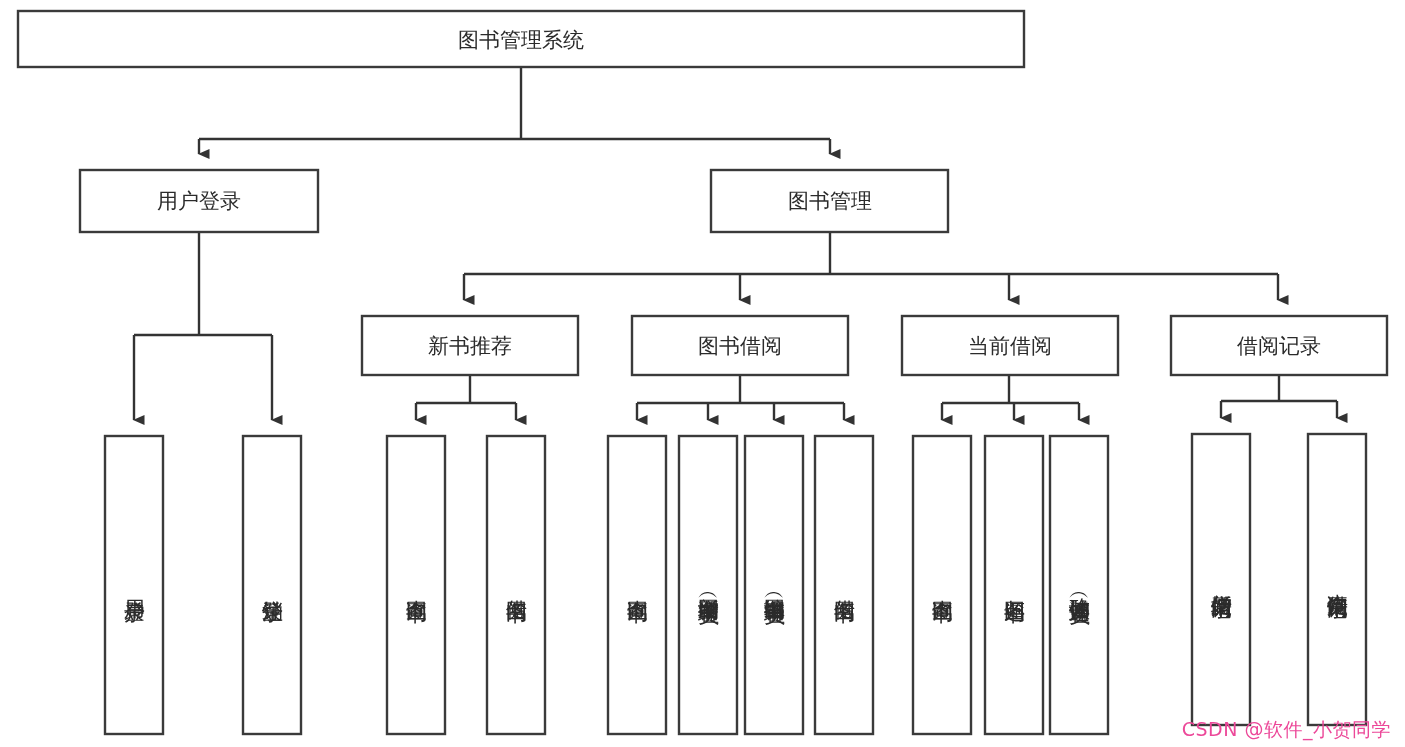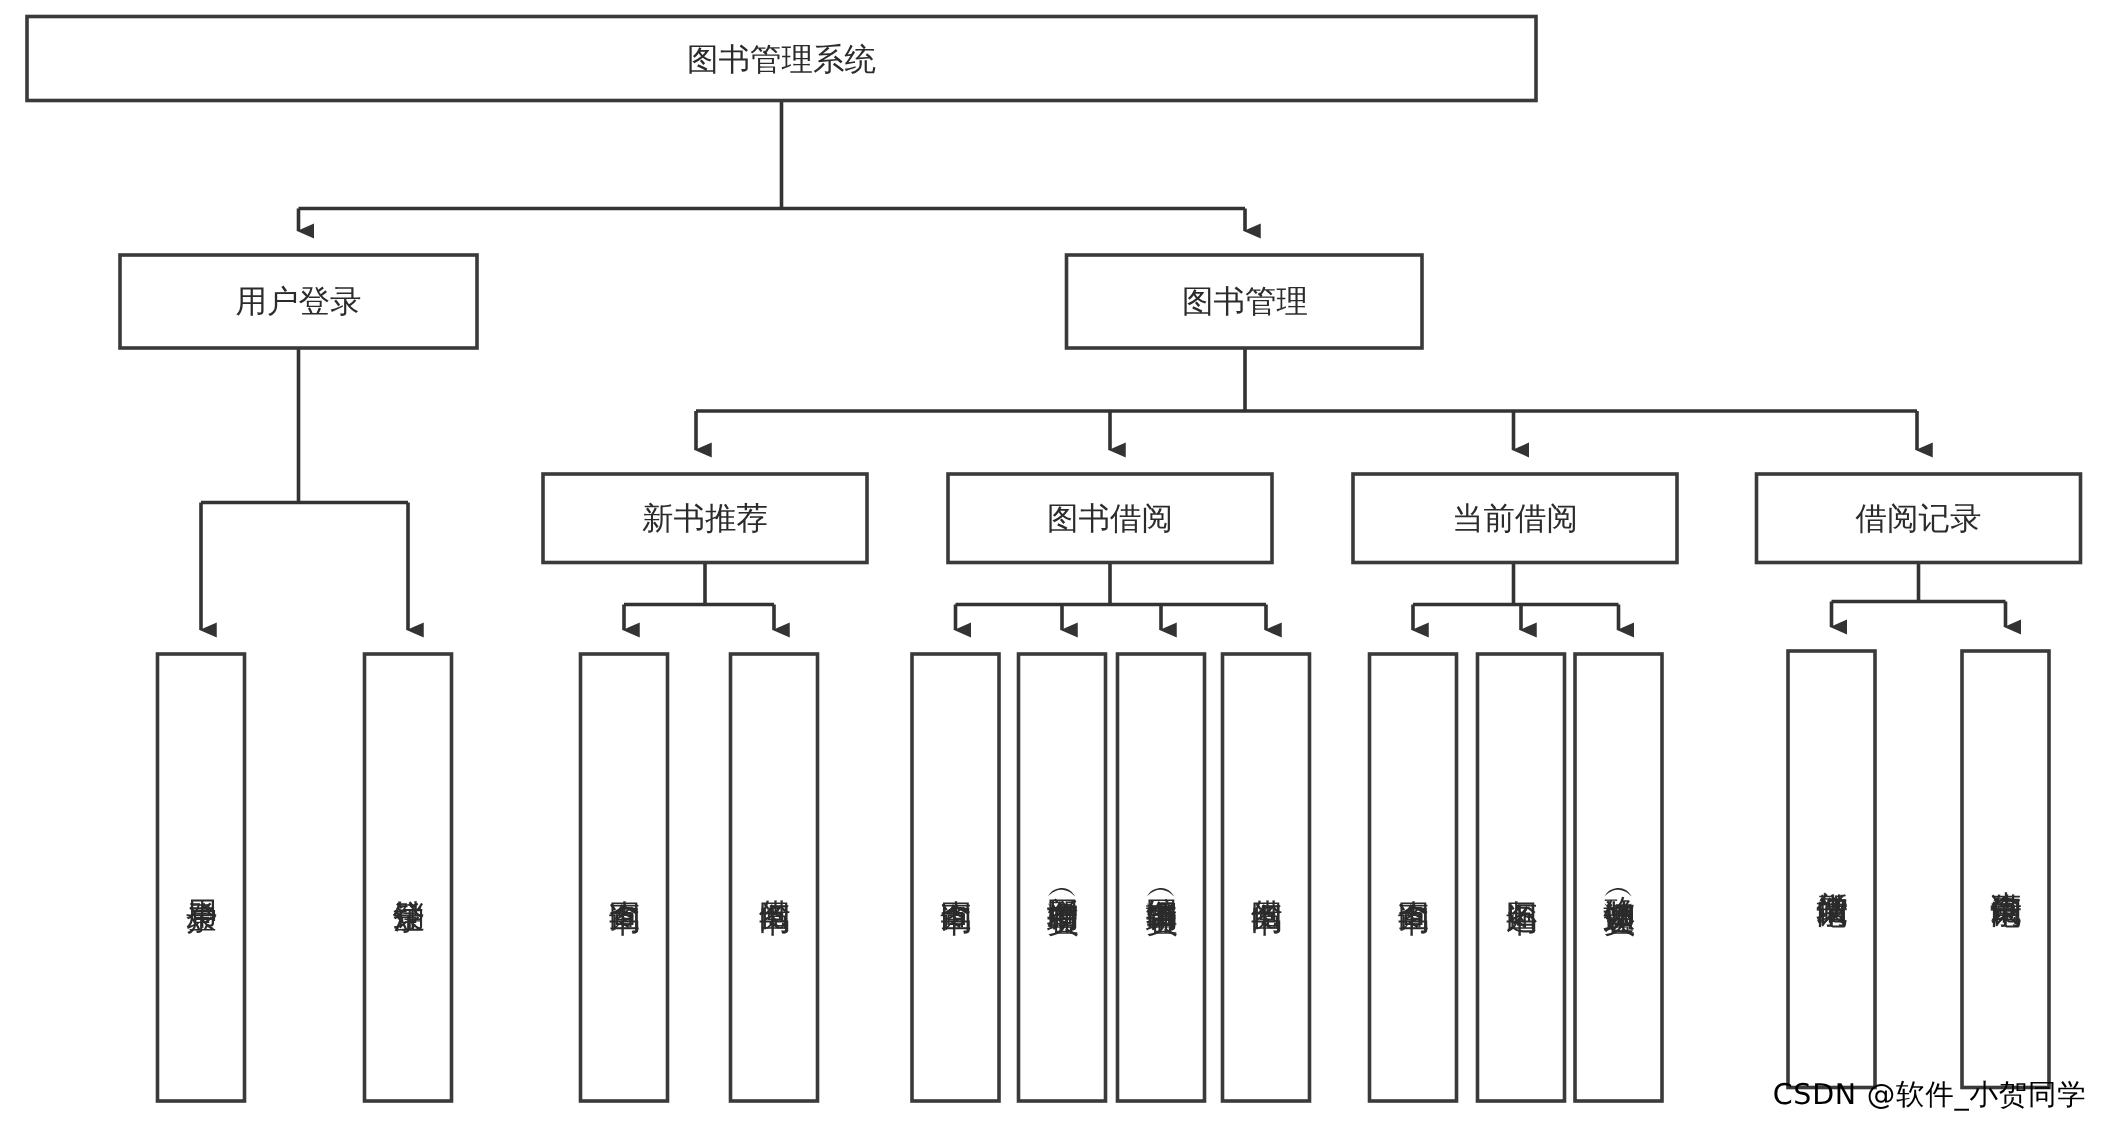--- a/index.html
+++ b/index.html
@@ -61,21 +61,21 @@
     display: flex;
     align-items: center;
     justify-content: center;
   }
   .watermark {
     position: absolute;
     right: 14px;
     bottom: 4px;
     font-family: "DejaVu Sans", "Liberation Sans", sans-serif;
     font-size: 19px;
-    color: #000000;
+    color: #ec4899;
     letter-spacing: 0.5px;
     white-space: nowrap;
     pointer-events: none;
   }
 </style>
 </head>
 <body>
 
 <svg id="diagram-root" viewBox="0 0 1405 747">
   <defs>

